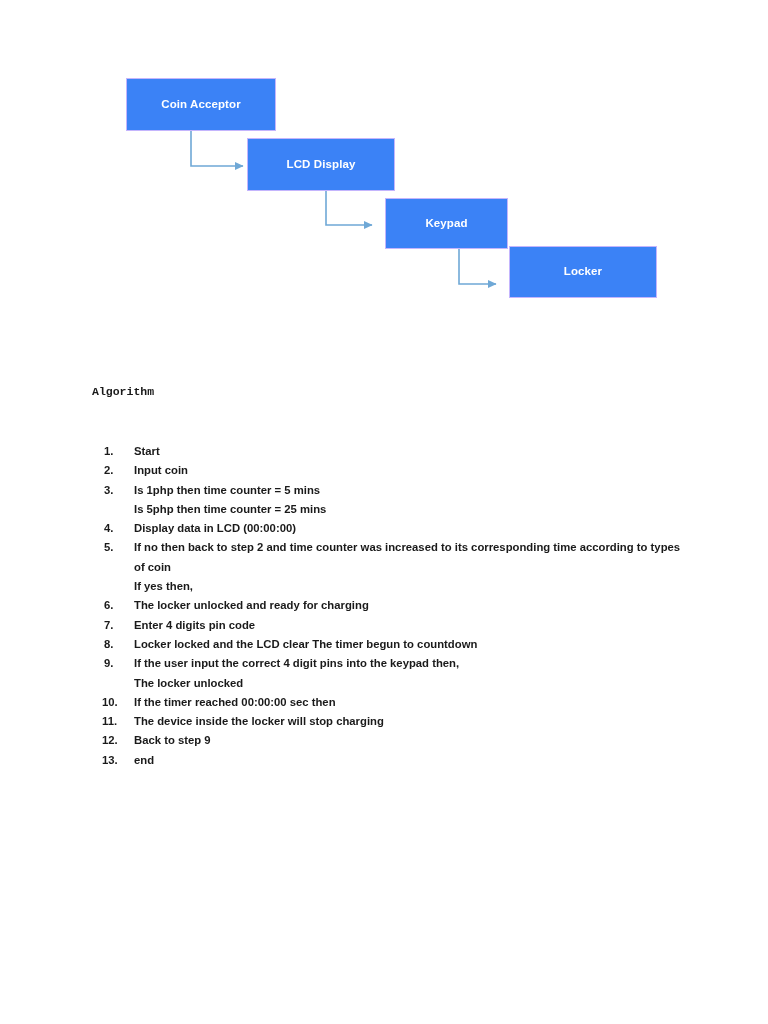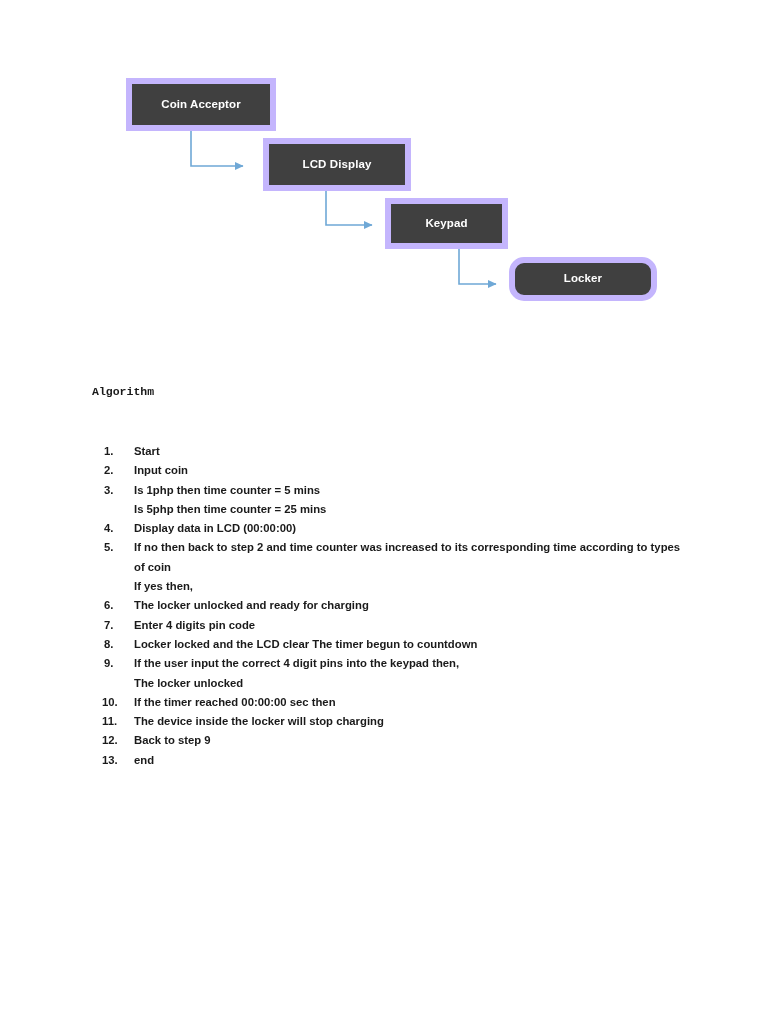--- a/index.html
+++ b/index.html
@@ -29,41 +29,41 @@
   #diagram {
     position: absolute;
     left: 0;
     top: 0;
     width: 768px;
     height: 360px;
   }
   .node {
     position: absolute;
     box-sizing: border-box;
-    background: #404040;
-    border: 6px solid #c4b5fd;
+    background: #3b82f6;
+    border: 1px solid #c4b5fd;
     display: flex;
     align-items: center;
     justify-content: center;
     color: #ffffff;
     font-size: 11.5px;
     font-weight: bold;
     letter-spacing: 0.1px;
     line-height: 1;
     white-space: nowrap;
     user-select: none;
   }
   .node-label {
     pointer-events: none;
   }
 
   #node-coin-acceptor { left: 126px; top: 78px;  width: 150px; height: 53px; }
-  #node-lcd-display   { left: 263px; top: 138px; width: 148px; height: 53px; }
+  #node-lcd-display   { left: 247px; top: 138px; width: 148px; height: 53px; }
   #node-keypad        { left: 385px; top: 198px; width: 123px; height: 51px; }
-  #node-locker        { left: 509px; top: 257px; width: 148px; height: 44px; border-radius: 15px; }
+  #node-locker        { left: 509px; top: 246px; width: 148px; height: 52px; }
 
   
   #connectors {
     position: absolute;
     left: 0;
     top: 0;
     width: 768px;
     height: 360px;
     pointer-events: none;
   }

